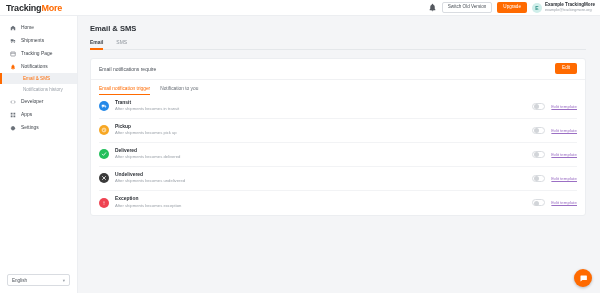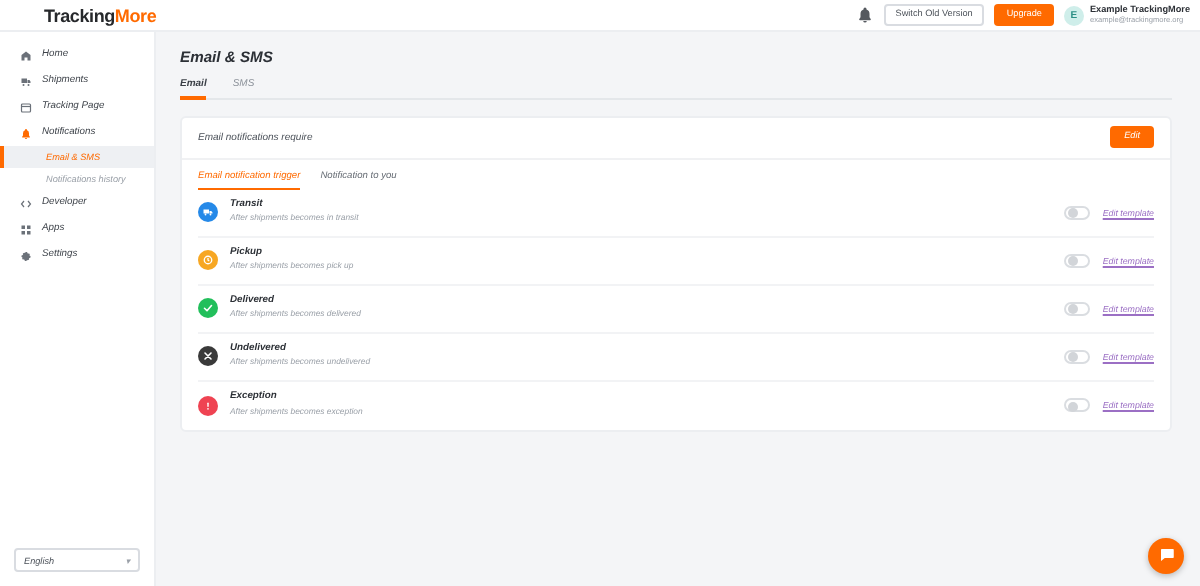--- a/index.html
+++ b/index.html
@@ -9,21 +9,21 @@
     background: #f4f5f7;
     overflow: hidden;
   }
   .app { position: relative; width: 600px; height: 293px; display: flex; flex-direction: column; }
 
   
   .topbar {
     height: 16px; background: #ffffff; display: flex; align-items: center;
     border-bottom: 1px solid #eceef1; flex: 0 0 16px;
   }
-  .logo { width: 78px; padding-left: 6px; font-size: 9px; font-weight: bold; letter-spacing: -.2px; white-space: nowrap; margin-left: 16px; }
+  .logo { width: 78px; padding-left: 6px; font-size: 9px; font-weight: bold; letter-spacing: -.2px; white-space: nowrap; }
   .logo .t1 { color: #26282b; }
   .logo .t2 { color: #ff6a00; }
   .topbar-right { margin-left: auto; display: flex; align-items: center; gap: 5px; padding-right: 5px; }
   .bell { width: 9px; height: 9px; position: relative; }
   .bell svg { display: block; }
   .btn-old {
     font-size: 4.6px; color: #4b5159; background: #fff; border: 1px solid #d9dce1;
     border-radius: 2px; padding: 2.5px 5px; white-space: nowrap; line-height: 1;
   }
   .btn-upgrade {
@@ -33,21 +33,21 @@
   .user { display: flex; align-items: center; gap: 3px; }
   .avatar {
     width: 10px; height: 10px; border-radius: 50%; background: #cfeeea; color: #2b8f85;
     font-size: 5px; display: flex; align-items: center; justify-content: center; font-weight: bold;
   }
   .user-text { line-height: 1.25; }
   .user-name { font-size: 4.6px; color: #2c3036; font-weight: bold; white-space: nowrap; }
   .user-mail { font-size: 3.8px; color: #9aa0a8; white-space: nowrap; }
 
   
-  .body { flex: 1; display: flex; min-height: 0; font-style: italic; }
+  .body { flex: 1; display: flex; min-height: 0; }
 
   
   .sidebar {
     width: 78px; background: #ffffff; border-right: 1px solid #eceef1;
     display: flex; flex-direction: column; padding-top: 5px;
   }
   .nav { flex: 1; }
   .nav-item {
     display: flex; align-items: center; gap: 5px; height: 13px;
     padding-left: 9px; font-size: 4.9px; color: #3f444b; position: relative;

